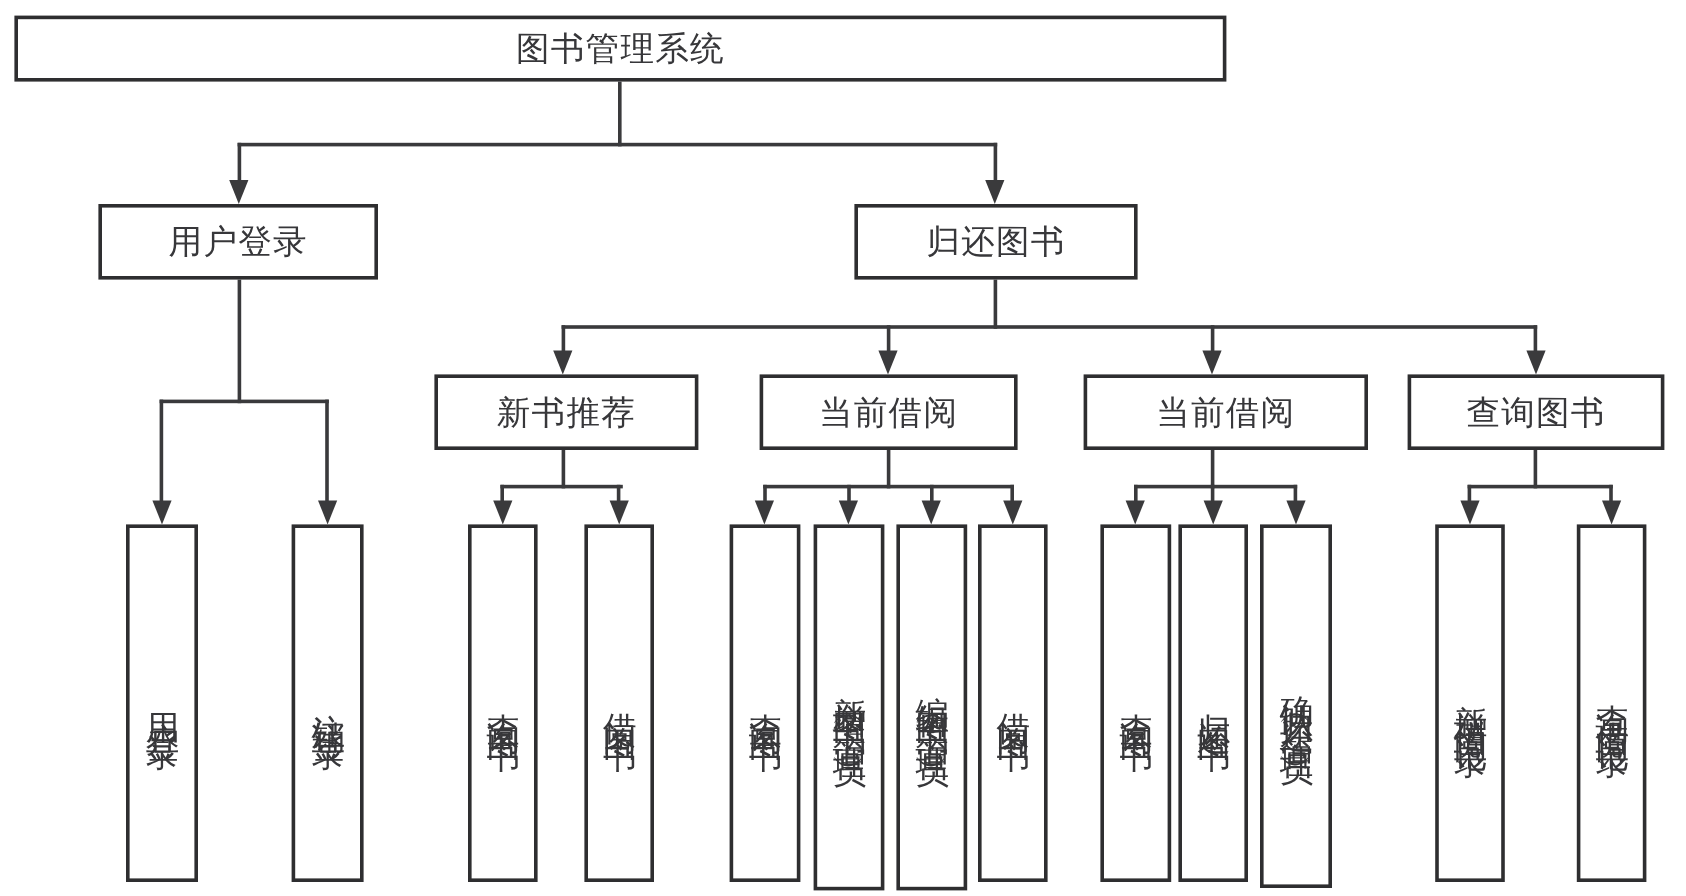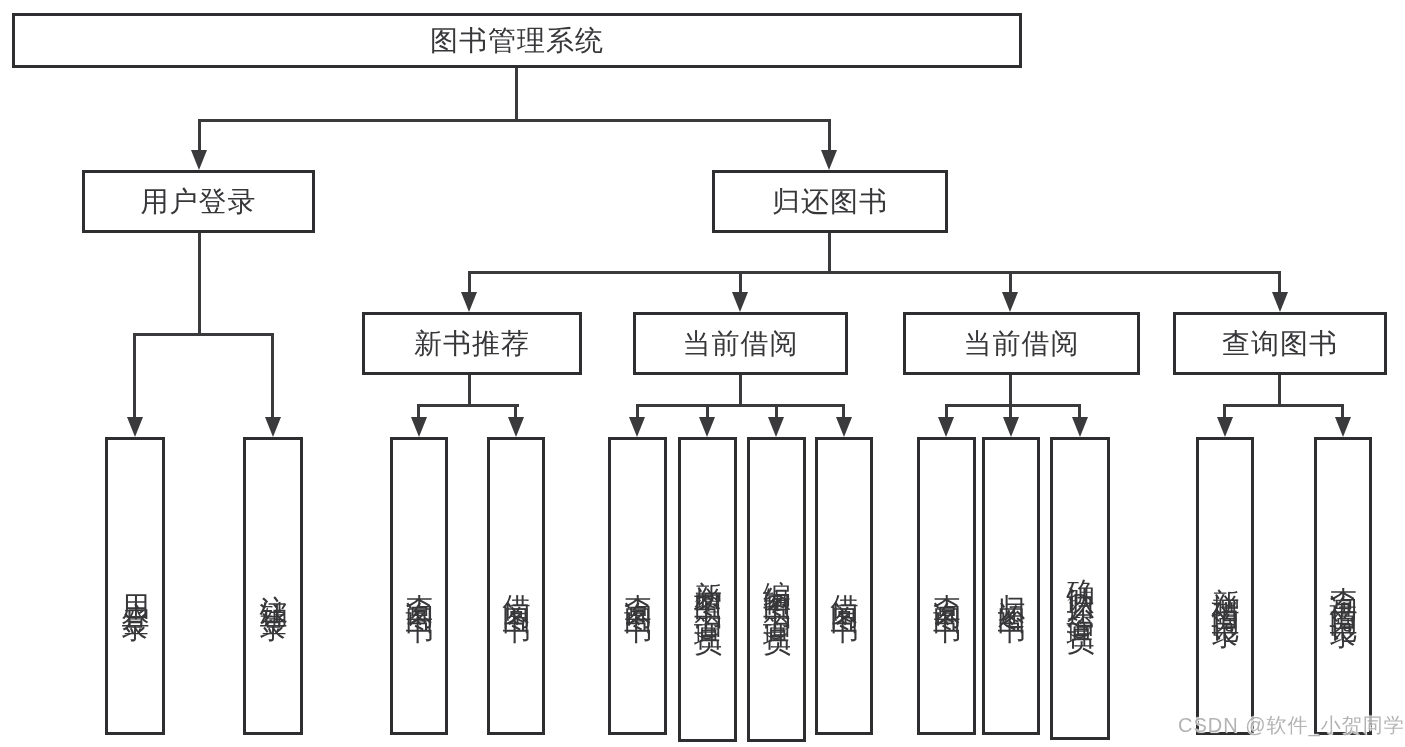--- a/index.html
+++ b/index.html
@@ -174,15 +174,14 @@
     <span class="vlabel">确认归还（管理员）</span>
   </div>
 
   <div class="box leaf" style="left:1196px;top:437px;width:58px;height:298px;">
     <span class="vlabel">新增借阅记录</span>
   </div>
   <div class="box leaf" style="left:1314px;top:437px;width:58px;height:298px;">
     <span class="vlabel">查询借阅记录</span>
   </div>
 
-  <div class="watermark">CSDN @软件_小贺同学</div>
 
 </div>
 
 </body></html>

